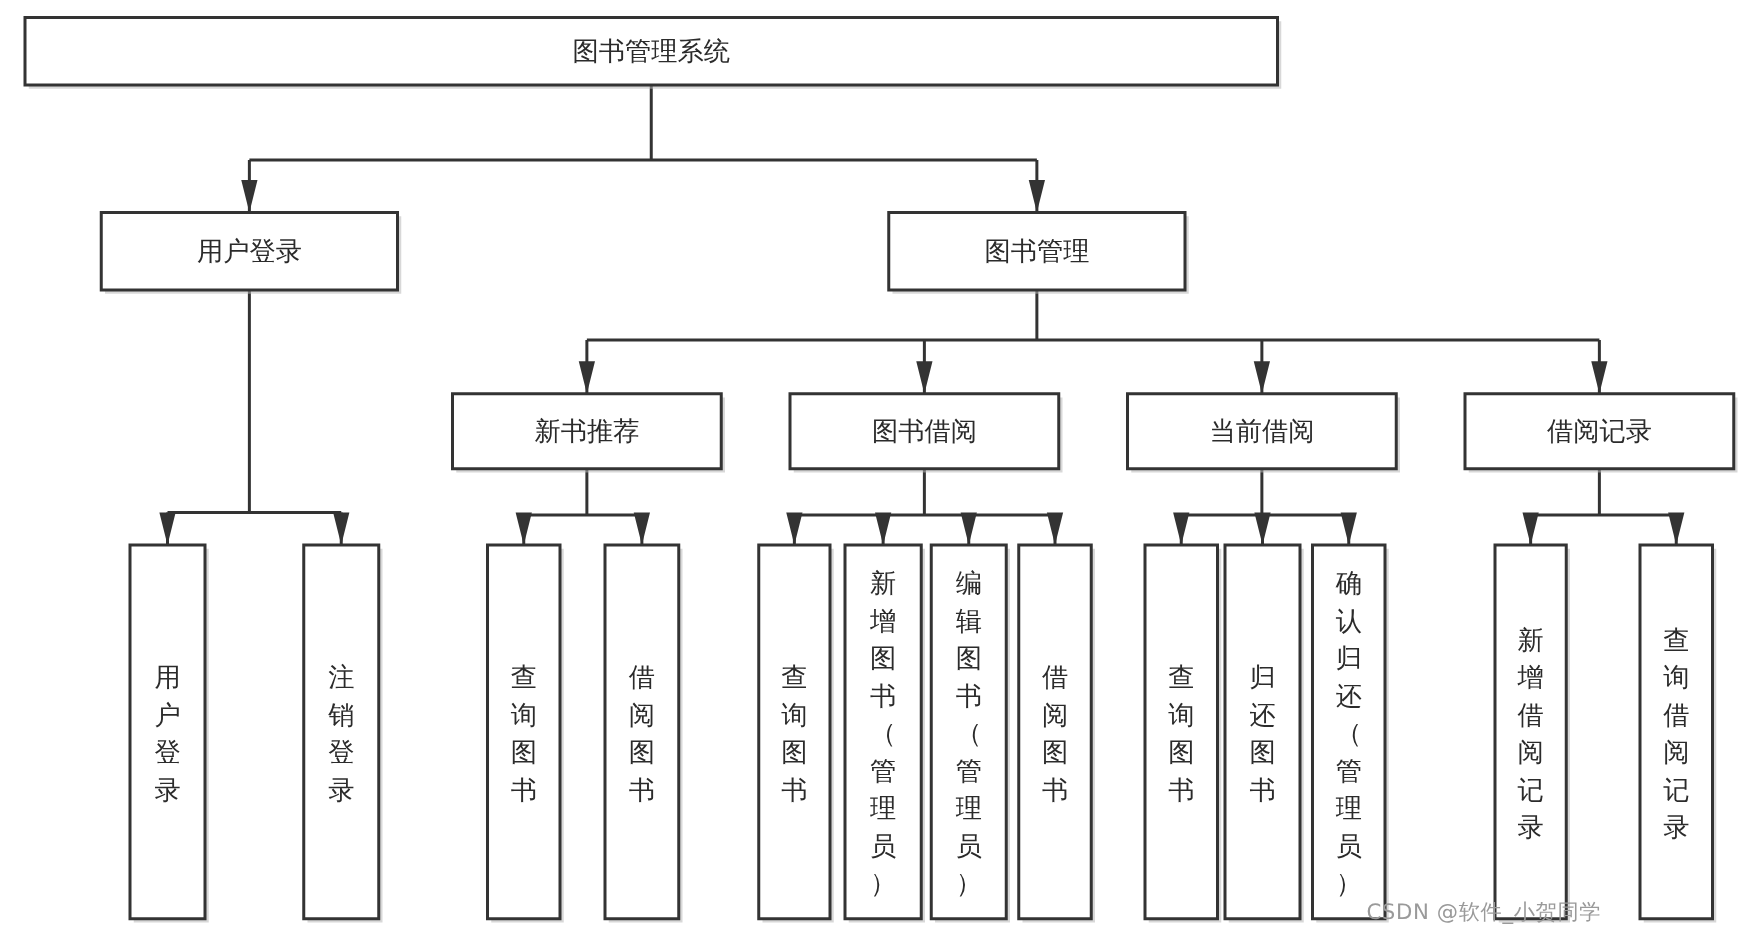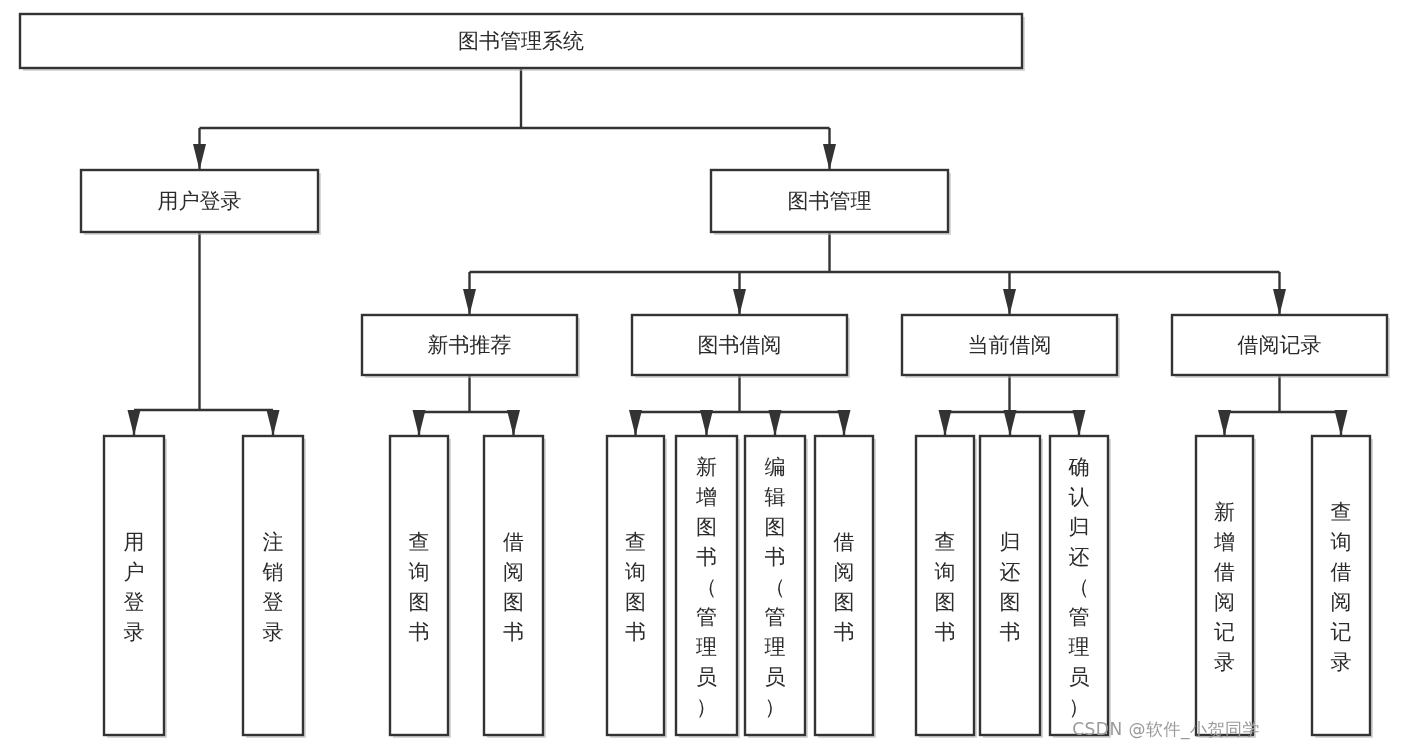--- a/index.html
+++ b/index.html
@@ -52,21 +52,21 @@
     dominant-baseline: middle;
   }
   .node-label-vertical {
     fill: #2b2b2b;
     font-family: "DejaVu Sans", "Liberation Sans", sans-serif;
     font-size: 21px;
     text-anchor: middle;
   }
   .watermark {
     position: absolute;
-    right: 26px;
+    right: 5px;
     bottom: 6px;
     font-family: "DejaVu Sans", "Liberation Sans", sans-serif;
     font-size: 17px;
     color: #9a9a9a;
     letter-spacing: 0.5px;
     white-space: nowrap;
     user-select: none;
   }
 </style>
 </head>

